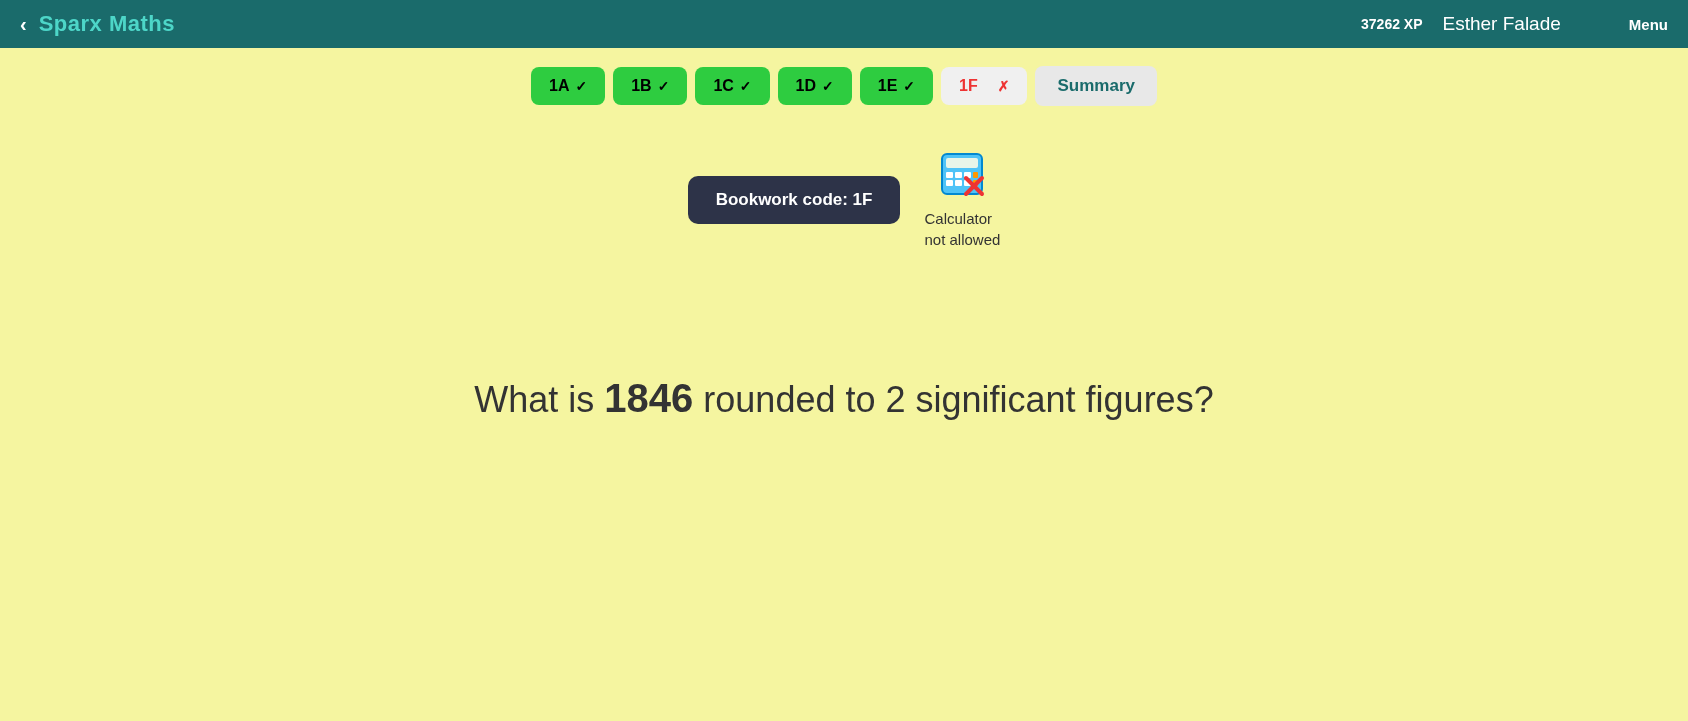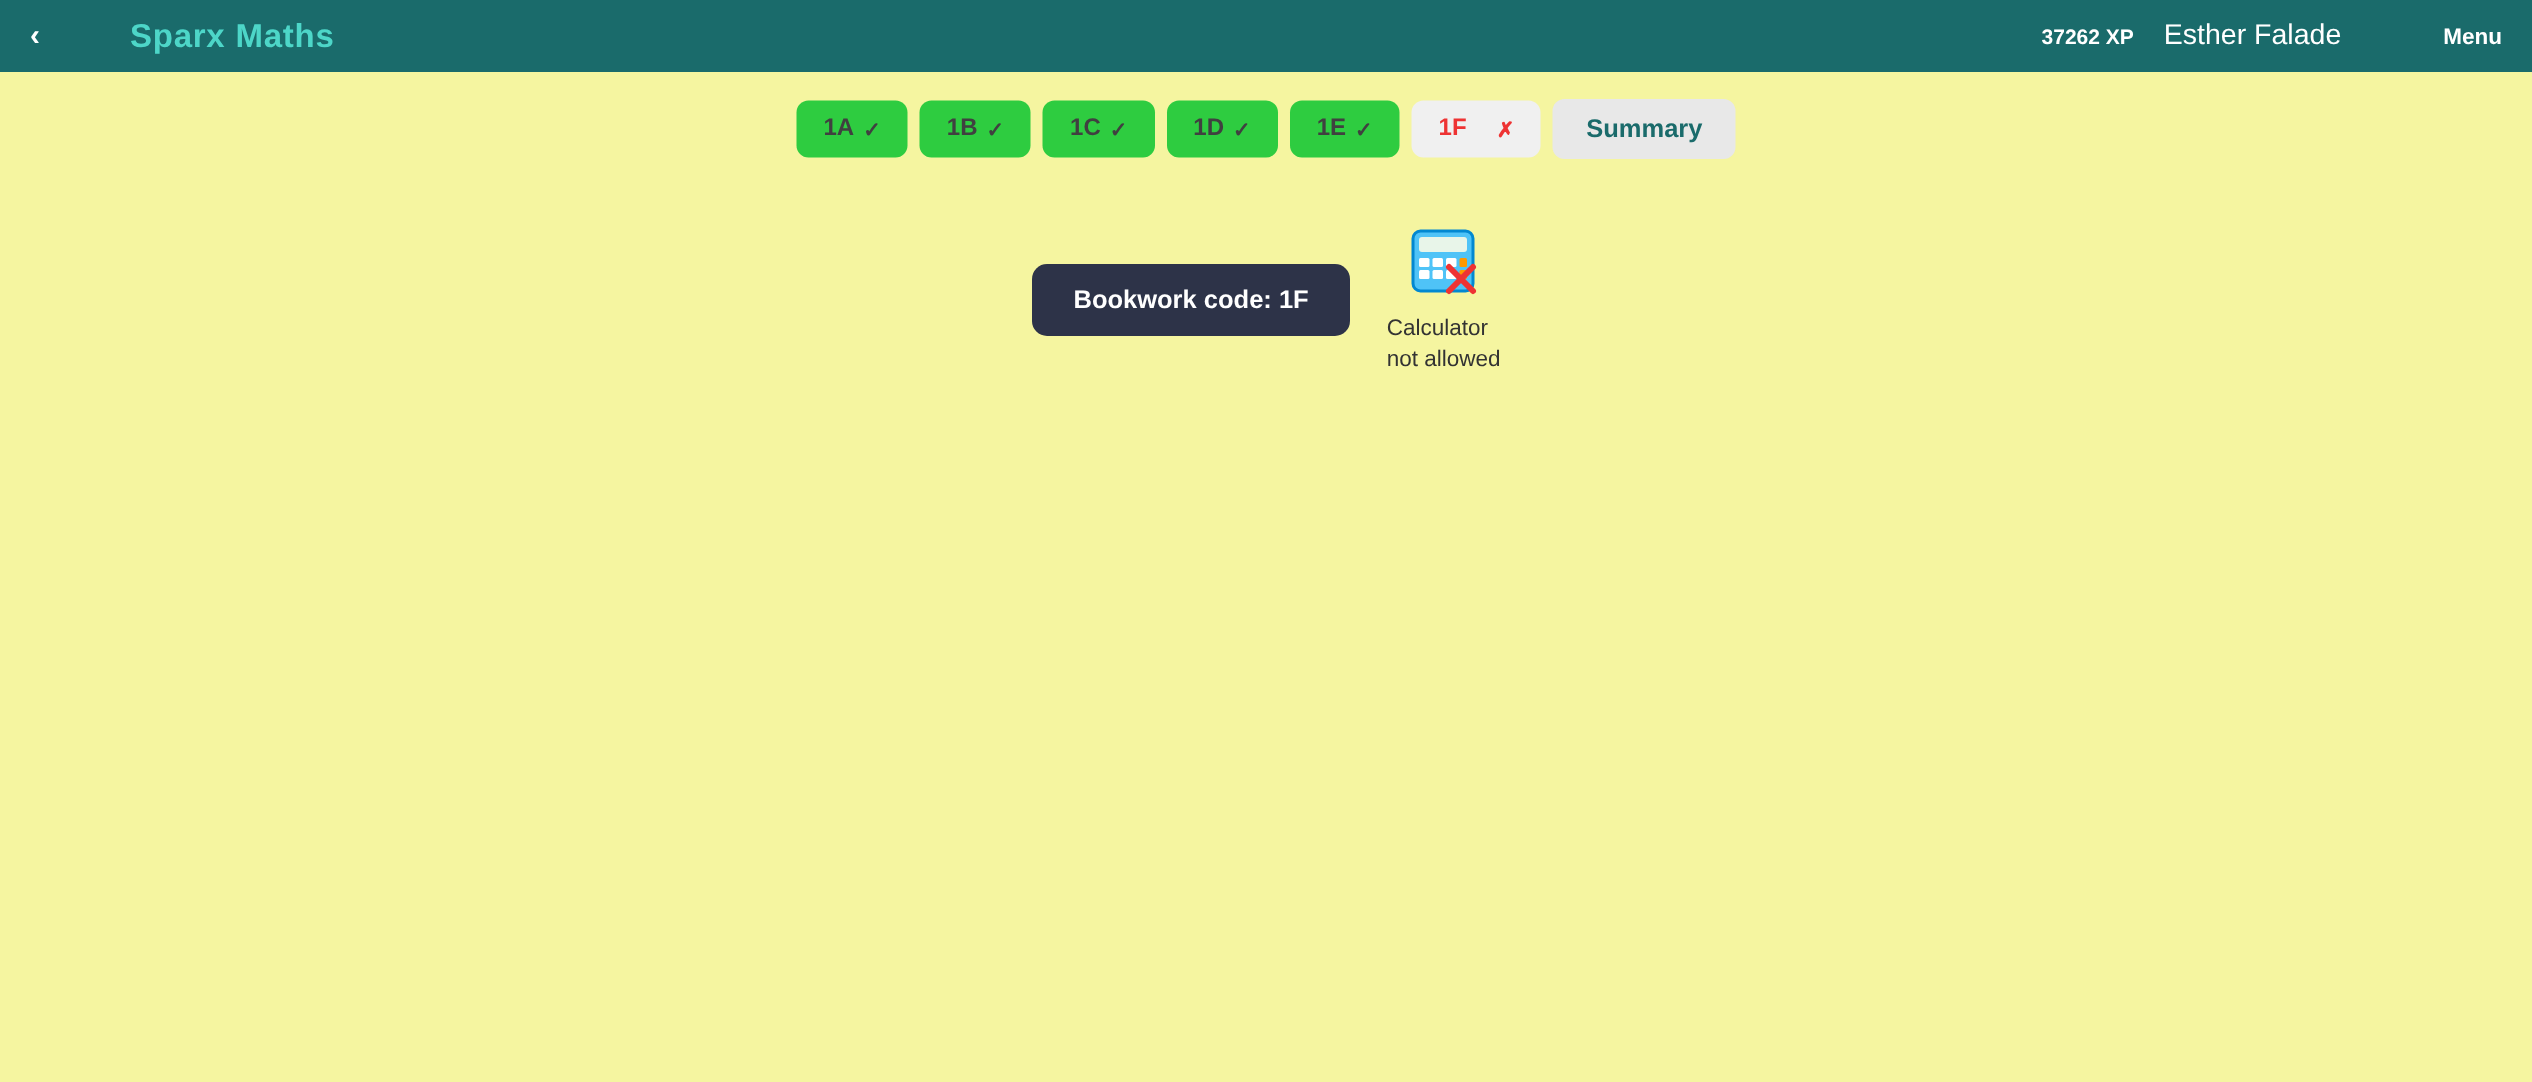--- a/index.html
+++ b/index.html
@@ -37,21 +37,20 @@
       font-size: 20px;
       cursor: pointer;
       font-weight: bold;
     }
 
     .logo-text {
       color: #4dd6c8;
       font-size: 22px;
       font-weight: 800;
       letter-spacing: 0.5px;
-      margin-left: 48px;
     }
 
     .header-right {
       display: flex;
       align-items: center;
       gap: 20px;
     }
 
     .xp-text {
       color: #ffffff;
@@ -80,21 +79,21 @@
       background-color: #f5f5a0;
       display: flex;
       align-items: center;
       justify-content: center;
       padding: 18px 0 14px 0;
       gap: 8px;
     }
 
     .tab-green {
       background-color: #2ecc40;
-      color: #404040;
+      color: #000000;
       border: none;
       border-radius: 8px;
       padding: 10px 18px;
       font-size: 16px;
       font-weight: 700;
       cursor: pointer;
       display: flex;
       align-items: center;
       gap: 6px;
       min-width: 70px;
@@ -277,14 +276,19 @@
           <line x1="44" y1="28" x2="28" y2="44" stroke="#e33" stroke-width="4" stroke-linecap="round"></line>
         </svg>
       </div>
       <div class="calculator-text">
         <span>Calculator</span><br>
         <span>not allowed</span>
       </div>
     </div>
   </div>
 
+  <div class="question-area">
+    <p class="question-text">
+      <span>What is </span><span class="question-number">1846</span><span> rounded to 2 significant figures?</span>
+    </p>
+  </div>
 
 </div>
 
 </body></html>

